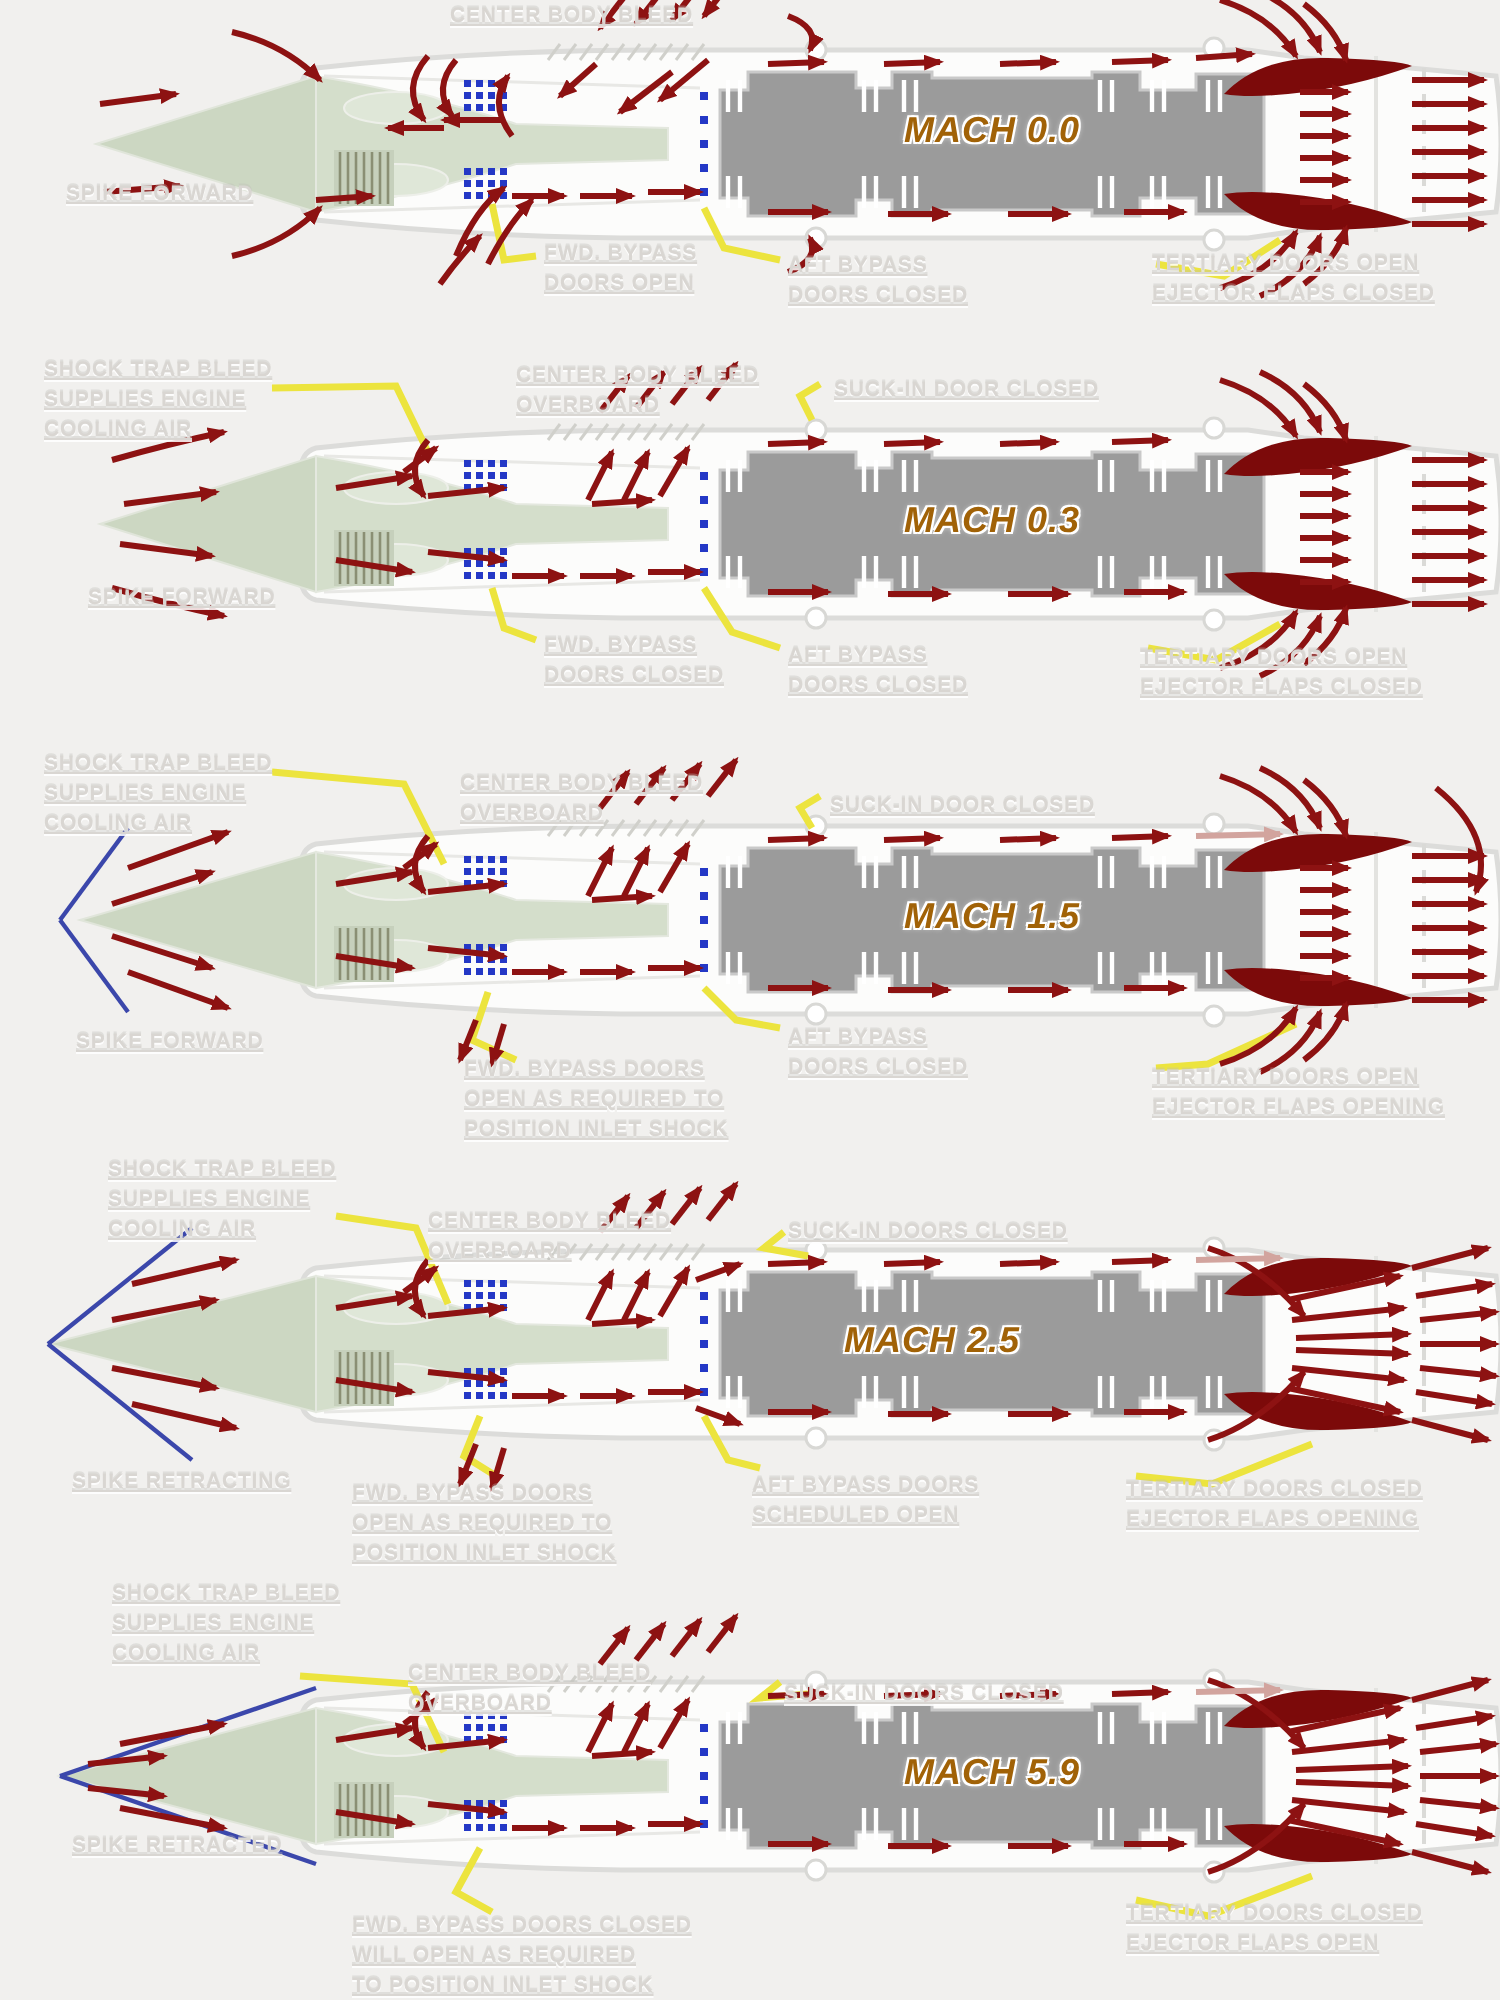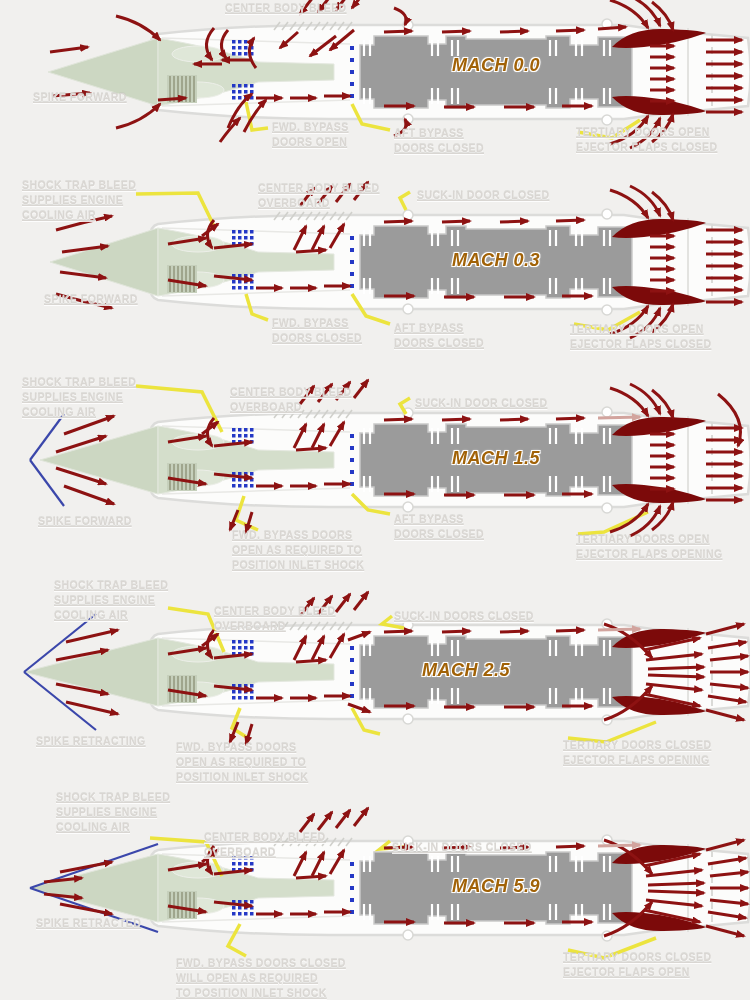--- a/index.html
+++ b/index.html
@@ -821,20 +821,22 @@
   <div class="lbl" style="left:54px;top:578px">SHOCK TRAP BLEED
 SUPPLIES ENGINE
 COOLING AIR</div>
   <div class="lbl" style="left:214px;top:604px">CENTER BODY BLEED
 OVERBOARD</div>
   <div class="lbl" style="left:394px;top:609px">SUCK-IN DOORS CLOSED</div>
   <div class="lbl" style="left:36px;top:734px">SPIKE RETRACTING</div>
   <div class="lbl" style="left:176px;top:740px">FWD. BYPASS DOORS
 OPEN AS REQUIRED TO
 POSITION INLET SHOCK</div>
+  <div class="lbl" style="left:376px;top:736px">AFT BYPASS DOORS
+SCHEDULED OPEN</div>
   <div class="lbl" style="left:563px;top:738px">TERTIARY DOORS CLOSED
 EJECTOR FLAPS OPENING</div>
 
   <div class="mach" style="left:428px;top:876px">MACH 5.9</div>
   <div class="lbl" style="left:56px;top:790px">SHOCK TRAP BLEED
 SUPPLIES ENGINE
 COOLING AIR</div>
   <div class="lbl" style="left:204px;top:830px">CENTER BODY BLEED
 OVERBOARD</div>
   <div class="lbl" style="left:392px;top:840px">SUCK-IN DOORS CLOSED</div>

